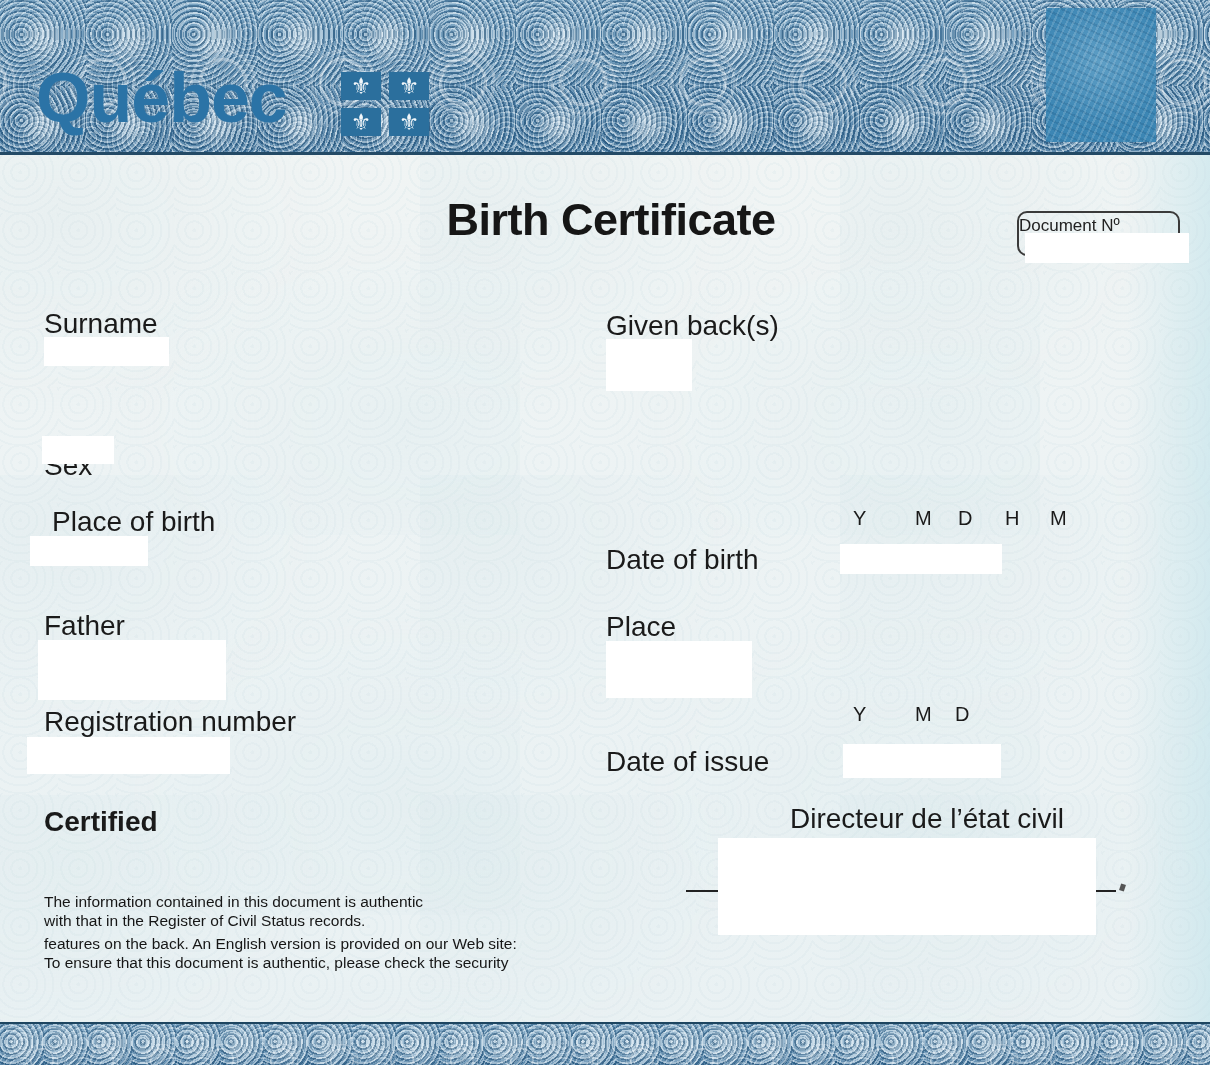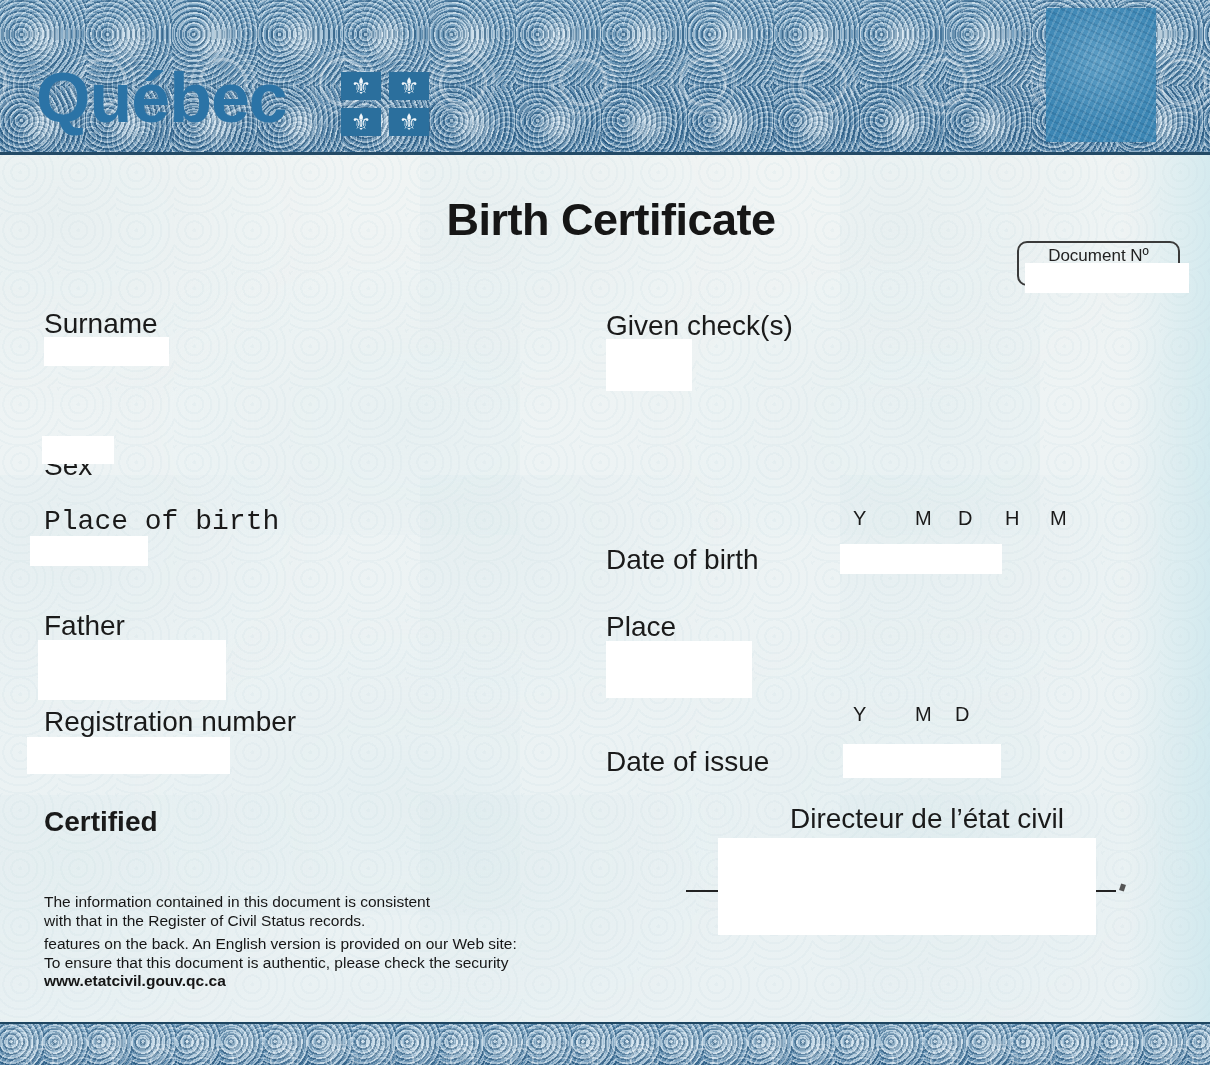--- a/index.html
+++ b/index.html
@@ -88,33 +88,33 @@
 
   
   .title{
     position:absolute;left:0;top:194px;width:1210px;
     text-align:center;transform:translateX(6px);
     font-size:45px;font-weight:700;letter-spacing:-.5px;color:#161616;
   }
   .docno-box{
     position:absolute;left:1017px;top:211px;width:163px;height:45px;
     border:2px solid #3a3a3a;border-radius:10px;
-    text-align:center;font-size:17px;color:#222;padding-top:3px;margin-top:30px;
+    text-align:left;font-size:17px;color:#222;padding-top:3px;
   }
   .docno-blank{
     position:absolute;left:6px;top:20px;width:164px;height:30px;background:#fff;
   }
 
   
   .lbl{position:absolute;font-size:28px;color:#1a1a1a;white-space:nowrap;}
   .lbl.b{font-weight:700;}
   .l-surname{left:44px;top:308px;}
   .l-given{left:606px;top:310px;}
   .l-sex{left:44px;top:406px;margin-top:44px;}
-  .l-place{left:44px;top:506px;font-family:Liberation Mono, monospace;}
+  .l-place{left:52px;top:506px;}
   .l-dob{left:606px;top:544px;}
   .l-father{left:44px;top:610px;}
   .l-mother{left:606px;top:611px;}
   .l-regnum{left:44px;top:706px;}
   .l-doi{left:606px;top:746px;}
   .l-certified{left:44px;top:806px;}
   .l-director{left:790px;top:803px;}
 
   .dh{position:absolute;font-size:20px;color:#1a1a1a;}
   .dh.y1{left:853px;top:507px;} .dh.m1{left:915px;top:507px;} .dh.d1{left:958px;top:507px;}
@@ -161,21 +161,21 @@
     <div class="security-square"></div>
   </div>
 
   <div class="title">Birth Certificate</div>
   <div class="docno-box">
     <span>Document Nº</span>
     <div class="docno-blank"></div>
   </div>
 
   <div class="lbl l-surname">Surname</div>
-  <div class="lbl l-given">Given check(s)</div>
+  <div class="lbl l-given">Given back(s)</div>
   <div class="lbl l-sex">Sex</div>
   <div class="lbl l-place">Place of birth</div>
   <div class="lbl l-dob">Date of birth</div>
   <div class="lbl l-father">Father</div>
   <div class="lbl l-mother">Place</div>
   <div class="lbl l-regnum">Registration number</div>
   <div class="lbl l-doi">Date of issue</div>
   <div class="lbl b l-certified">Certified</div>
   <div class="lbl l-director">Directeur de l’état civil</div>
 
@@ -196,23 +196,22 @@
   <div class="blank v-father"></div>
   <div class="blank v-mother"></div>
   <div class="blank v-regnum"></div>
   <div class="blank v-doi"></div>
 
   <div class="sig-line"></div>
   <div class="blank v-signature"></div>
   <div class="sig-tick"></div>
 
   <div class="footnote">
-    <div>The information contained in this document is consistent</div>
+    <div>The information contained in this document is authentic</div>
     <div>with that in the Register of Civil Status records.</div>
     <div class="gap"></div>
     <div>features on the back.  An English version is provided on our Web site:</div>
     <div>To ensure that this document is authentic, please check the security</div>
-    <div class="bold">www.etatcivil.gouv.qc.ca</div>
   </div>
 
   <div class="band band-bottom"></div>
 
 </div>
 
 </body></html>

